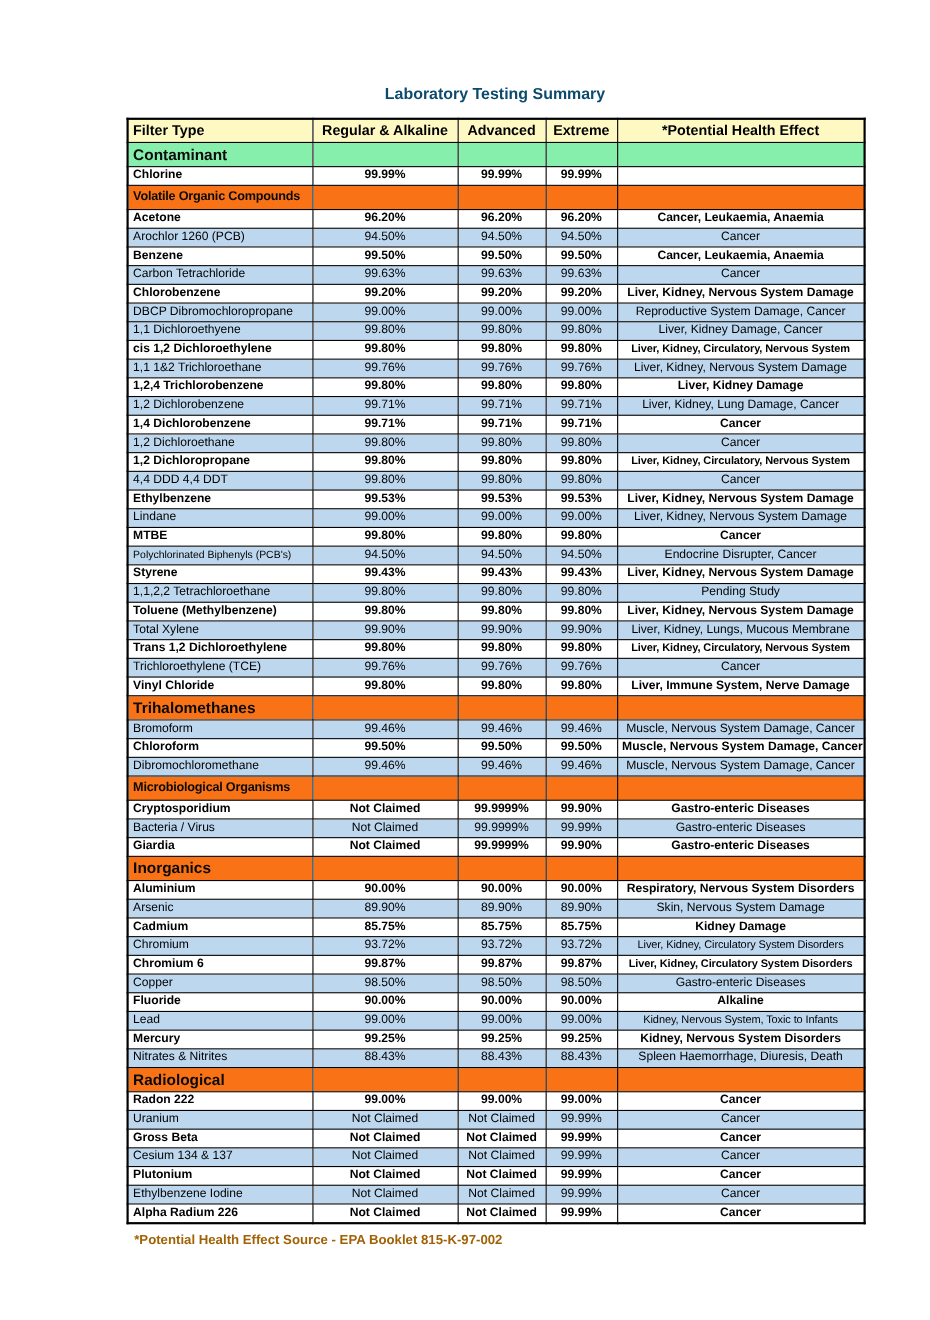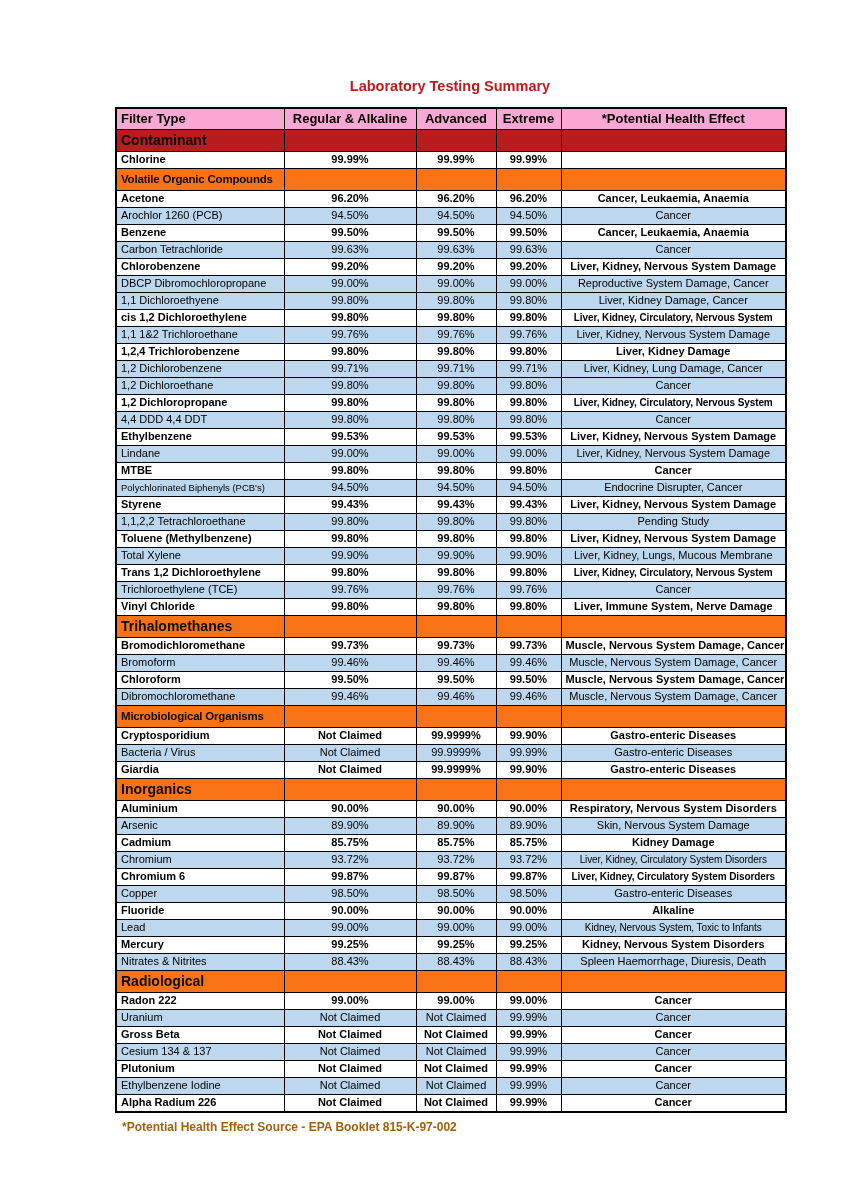--- a/index.html
+++ b/index.html
@@ -3,46 +3,46 @@
 <meta charset="utf-8">
 <style>
   html,body{margin:0;padding:0;}
   body{
     width:845px;height:1200px;background:#ffffff;position:relative;
     font-family:"Liberation Sans","DejaVu Sans",sans-serif;color:#000;
     overflow:hidden;
   }
   .page-title{
     position:absolute;left:115px;top:78px;width:670px;
-    text-align:center;font-size:14.5px;font-weight:bold;color:#b91c1c;
+    text-align:center;font-size:14.5px;font-weight:bold;color:#0c4a6e;
   }
   .table-wrap{position:absolute;left:115px;top:107px;width:670px;}
   table.summary{
     width:670px;border-collapse:collapse;table-layout:fixed;
     border:2.5px solid #000;
   }
   col.c0{width:168px}
   col.c1{width:132px}
   col.c2{width:80px}
   col.c3{width:65px}
   col.c4{width:225px}
   th,td{
     border:1.5px solid #000;
     padding:0 4px;white-space:nowrap;overflow:hidden;
     font-size:11px;line-height:1.05;vertical-align:middle;
   }
   thead th{
-    height:20px;font-size:13px;font-weight:bold;text-align:center;background:#f9a8d4;
+    height:20px;font-size:13px;font-weight:bold;text-align:center;background:#fef9c3;
   }
   thead th.col-filter{text-align:left;}
   tr.section-row td{
     height:21px;background:#f97316;font-weight:bold;font-size:14px;color:#0b0b0b;
     text-align:left;
   }
-  tr.section-row.plain td{background:#b91c1c;margin-left:24px;}
+  tr.section-row.plain td{background:#86efac;margin-left:24px;}
   tr.section-row td.shrink{font-size:11.5px;letter-spacing:-0.2px;}
   tr.data-row td{height:16px;}
   tr.row-white td{background:#ffffff;font-weight:bold;}
   tr.row-blue td{background:#bdd7ee;font-weight:normal;}
   td.col-filter{text-align:left;}
   td.col-value,td.col-effect{text-align:center;}
   td.col-filter.shrink{font-size:9.5px;}
   td.col-effect.shrink{font-size:10px;letter-spacing:-0.1px;}
   .footnote{
     position:absolute;left:122px;top:1120px;
@@ -164,20 +164,27 @@
           <td class="col-value">99.80%</td>
           <td class="col-effect">Liver, Kidney Damage</td>
         </tr>
         <tr class="data-row row-blue">
           <td class="col-filter">1,2 Dichlorobenzene</td>
           <td class="col-value">99.71%</td>
           <td class="col-value">99.71%</td>
           <td class="col-value">99.71%</td>
           <td class="col-effect">Liver, Kidney, Lung Damage, Cancer</td>
         </tr>
+        <tr class="data-row row-white">
+          <td class="col-filter">1,4 Dichlorobenzene</td>
+          <td class="col-value">99.71%</td>
+          <td class="col-value">99.71%</td>
+          <td class="col-value">99.71%</td>
+          <td class="col-effect">Cancer</td>
+        </tr>
         <tr class="data-row row-blue">
           <td class="col-filter">1,2 Dichloroethane</td>
           <td class="col-value">99.80%</td>
           <td class="col-value">99.80%</td>
           <td class="col-value">99.80%</td>
           <td class="col-effect">Cancer</td>
         </tr>
         <tr class="data-row row-white">
           <td class="col-filter">1,2 Dichloropropane</td>
           <td class="col-value">99.80%</td>
@@ -268,27 +275,20 @@
           <td class="col-value">99.80%</td>
           <td class="col-value">99.80%</td>
           <td class="col-effect">Liver, Immune System, Nerve Damage</td>
         </tr>
         <tr class="section-row">
           <td class="col-filter">Trihalomethanes</td>
           <td></td>
           <td></td>
           <td></td>
           <td></td>
-        </tr>
-        <tr class="data-row row-white">
-          <td class="col-filter">Bromodichloromethane</td>
-          <td class="col-value">99.73%</td>
-          <td class="col-value">99.73%</td>
-          <td class="col-value">99.73%</td>
-          <td class="col-effect">Muscle, Nervous System Damage, Cancer</td>
         </tr>
         <tr class="data-row row-blue">
           <td class="col-filter">Bromoform</td>
           <td class="col-value">99.46%</td>
           <td class="col-value">99.46%</td>
           <td class="col-value">99.46%</td>
           <td class="col-effect">Muscle, Nervous System Damage, Cancer</td>
         </tr>
         <tr class="data-row row-white">
           <td class="col-filter">Chloroform</td>

